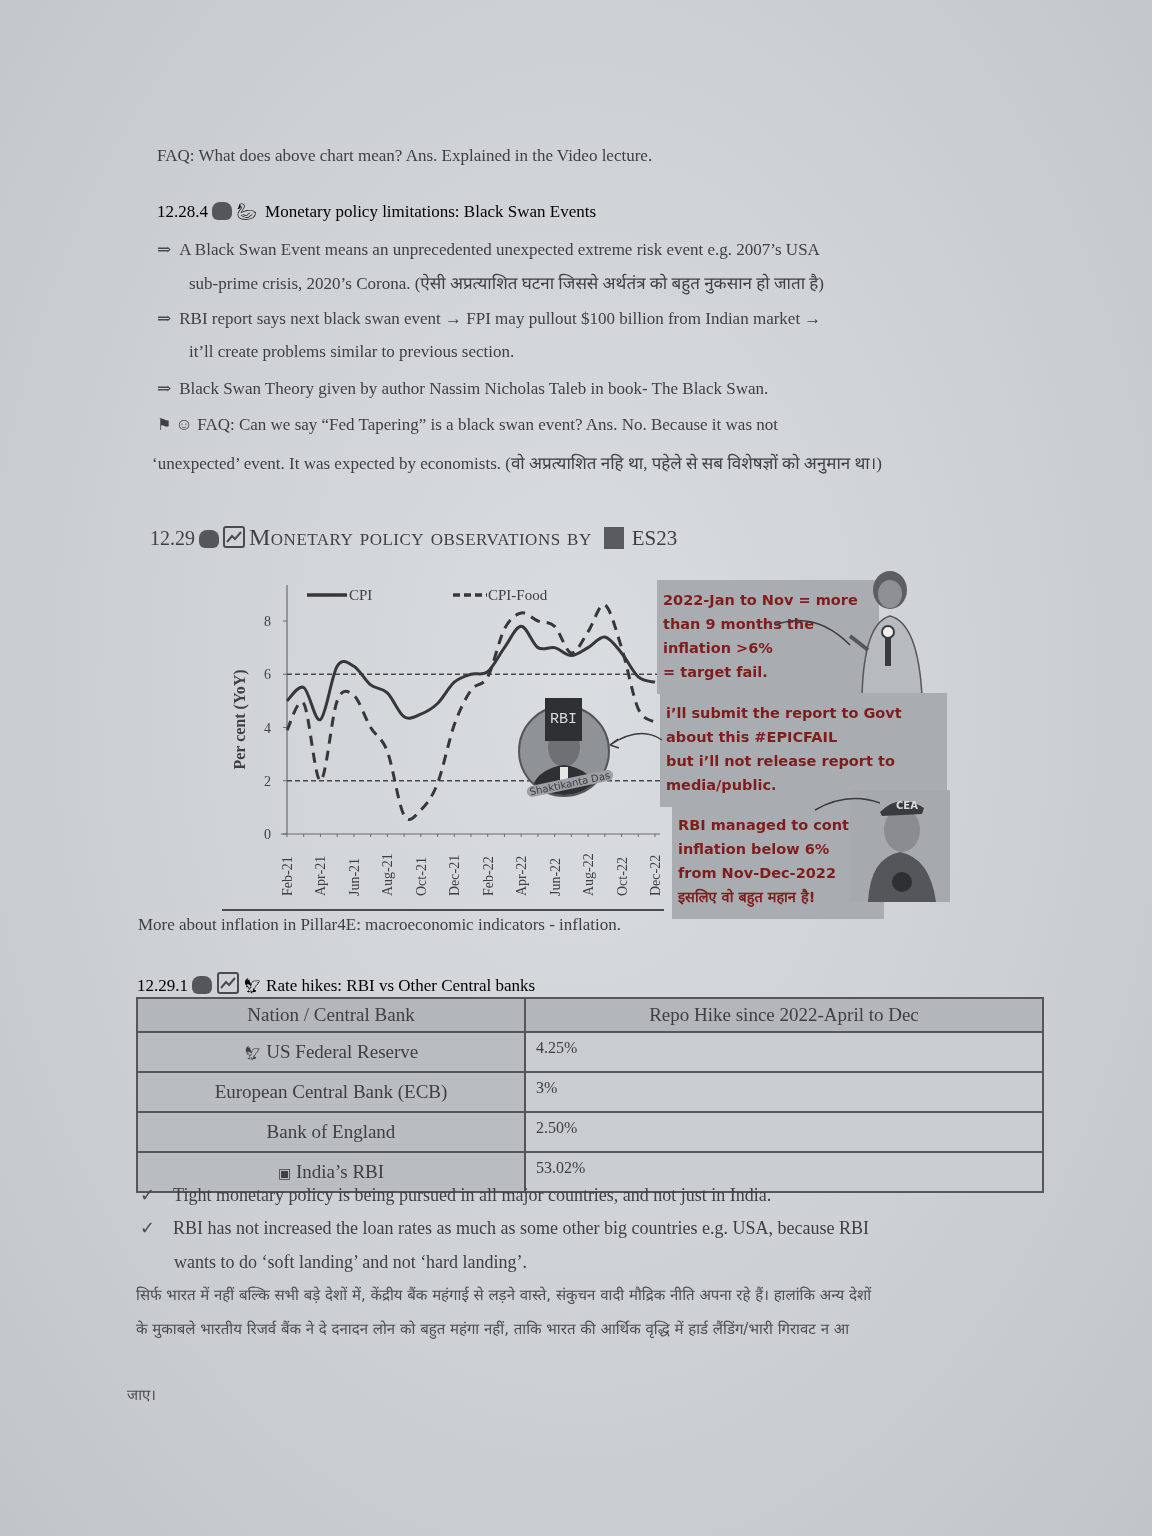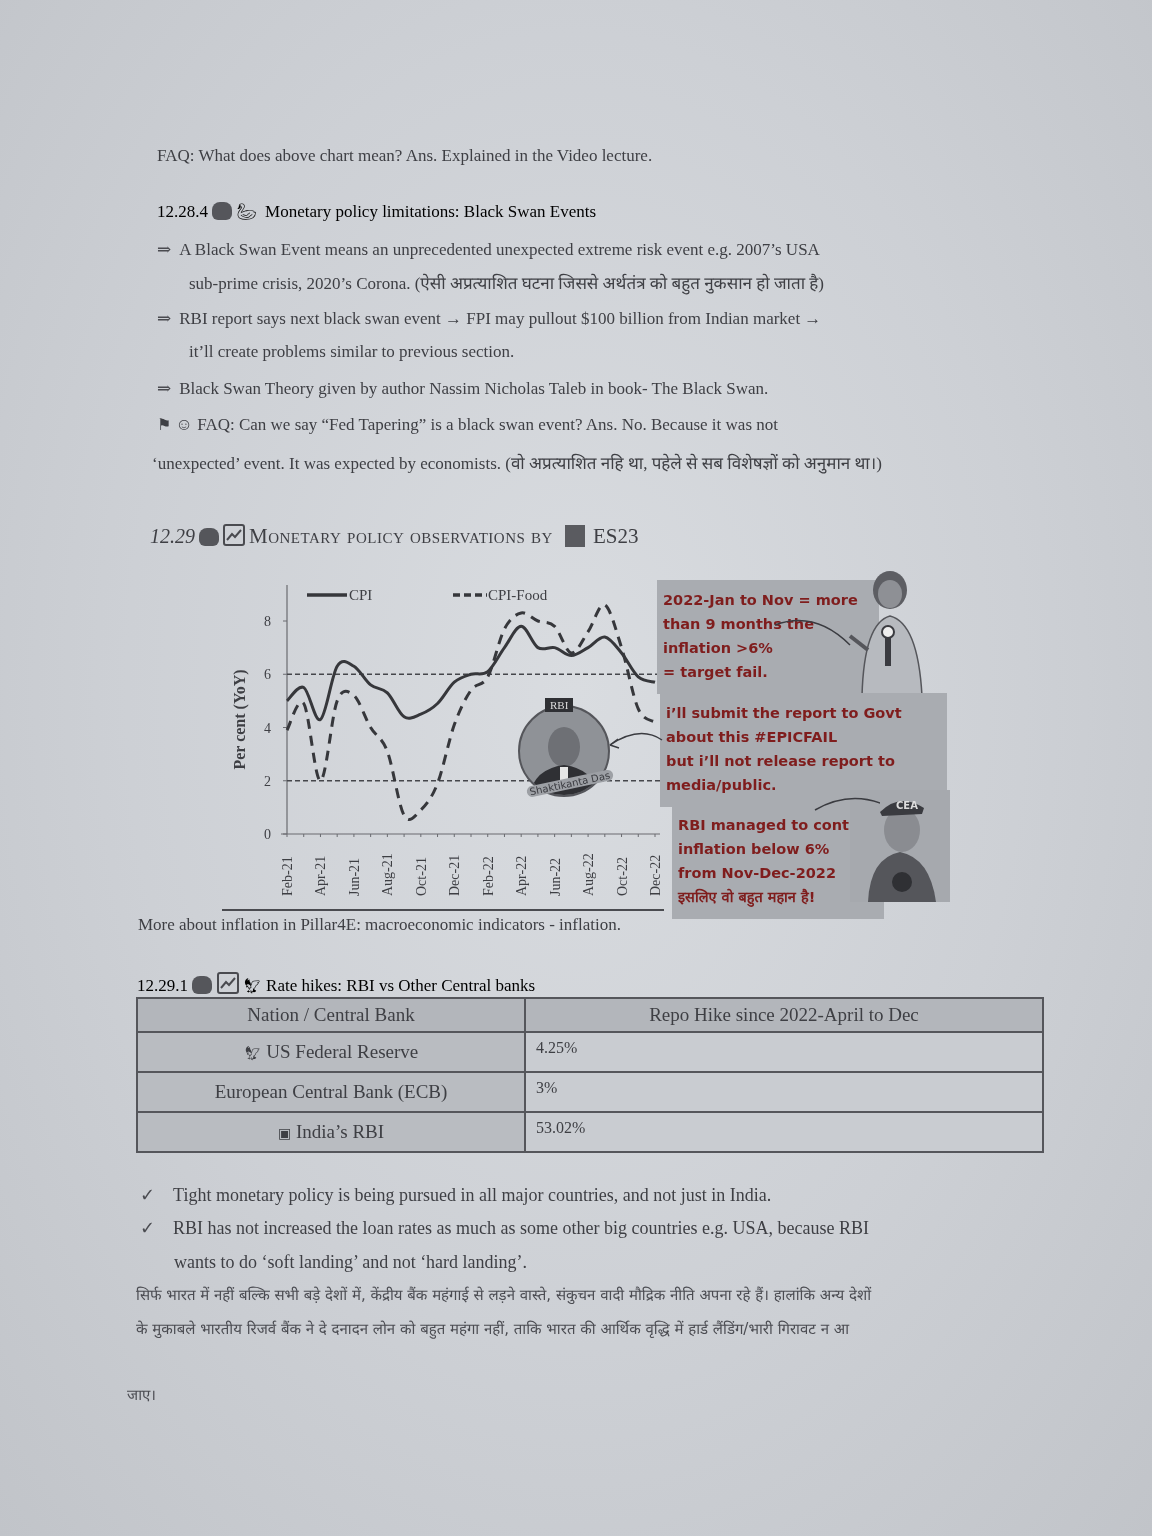--- a/index.html
+++ b/index.html
@@ -6,21 +6,21 @@
   body {
     width:1152px; height:1536px; overflow:hidden;
     background: radial-gradient(ellipse at 50% 45%, #d9dce0 0%, #cdd0d5 55%, #c1c4c9 100%);
     font-family: "Liberation Serif", "DejaVu Serif", serif;
     color:#3e3f44;
     position:relative;
   }
   .abs { position:absolute; }
   .t { font-size:17px; white-space:nowrap; }
   .hd { font-size:17px; white-space:nowrap; color:#000000; }
-  .sc { font-variant: small-caps; letter-spacing:0.5px; font-size:21px; }
+  .sc { font-variant: small-caps; letter-spacing:0.5px; font-size:24px; }
   .ico-box { display:inline-block; width:18px; height:18px; border:2px solid #4a4b50; border-radius:3px; vertical-align:-3px; position:relative; }
   .ico-tiger { display:inline-block; width:20px; height:18px; background:#55565b; border-radius:8px 8px 6px 6px; vertical-align:-3px; }
   .arrow { color:#4a4b50; margin-right:8px; }
   .chart-wrap { position:absolute; left:225px; top:575px; width:440px; height:330px; }
   .callout { position:absolute; background:#a9acb1; color:#7f1d1d; font-family:"DejaVu Sans", sans-serif; font-weight:bold; font-size:14.5px; line-height:24px; padding:8px 6px; }
   table.rh { border-collapse:collapse; position:absolute; left:136px; top:997px; width:908px; font-size:19px; }
   table.rh td { border:2px solid #55565b; height:32px; padding:0 10px; }
   table.rh td.c1 { width:366px; text-align:center; background:#b9bcc1;margin-top:16px; }
   table.rh td.c2 { background:#c9ccd1; font-size:16px; vertical-align:top; padding-top:6px; }
   table.rh tr.head td { background:#b3b6bb; text-align:center; font-size:19px; }
@@ -54,21 +54,21 @@
 </div>
 
 <div class="abs t" style="left:157px;top:415px;">
   <span style="font-size:16px;">⚑</span>
   <span style="font-size:17px;">☺</span>
   <span>FAQ: Can we say “Fed Tapering” is a black swan event? Ans. No. Because it was not</span>
 </div>
 <div class="abs t" style="left:152px;top:451px;">‘unexpected’ event. It was expected by economists. (वो अप्रत्याशित नहि था, पहेले से सब विशेषज्ञों को अनुमान था।)</div>
 
 <div class="abs" style="left:150px;top:524px;white-space:nowrap;">
-  <span style="font-size:20px;font-style:italic;">12.29</span>
+  <span style="font-size:20px;">12.29</span>
   <span class="ico-tiger"></span>
   <span class="ico-box">
     <svg width="18" height="18" viewBox="0 0 18 18" style="position:absolute;left:0;top:0;">
         <polyline points="2,14 7,8 10,11 16,4" fill="none" stroke="#4a4b50" stroke-width="2"></polyline>
       </svg>
   </span>
   <span class="sc">Monetary policy observations by</span>
   <span style="display:inline-block;width:20px;height:22px;background:#5a5b60;margin-left:8px;vertical-align:-4px;"></span>
   <span style="font-size:21px;margin-left:4px;">ES23</span>
 </div>
@@ -177,21 +177,21 @@
   </svg>
 </div>
 
 <div class="abs" style="left:518px;top:705px;width:88px;height:88px;border-radius:50%;background:#8f9297;border:2px solid #55565b;overflow:hidden;">
   <svg width="88" height="88" viewBox="0 0 88 88">
     <ellipse cx="44" cy="40" rx="16" ry="20" fill="#6e7075"></ellipse>
     <path d="M10 88 Q14 62 44 58 Q74 62 78 88 Z" fill="#2f3034"></path>
     <rect x="40" y="60" width="8" height="20" fill="#e6e6e6"></rect>
   </svg>
 </div>
-<div class="abs" style="left:545px;top:698px;background:#2f3034;color:#ddd;font-family:Liberation Serif, serif;font-size:11px;padding:1px 5px;">RBI</div>
+<div class="abs" style="left:545px;top:698px;background:#2f3034;color:#ddd;font-family:Liberation Mono, monospace;font-size:15px;padding:13px 5px;">RBI</div>
 <div class="abs" style="left:526px;top:778px;font-family:'DejaVu Sans',sans-serif;font-size:10px;color:#3a3b40;transform:rotate(-12deg);background:#9da0a5;padding:0 3px;border-radius:6px;">Shaktikanta Das</div>
 
 <svg class="abs" style="left:600px;top:600px;" width="280" height="230">
   <path d="M10 145 Q40 125 62 140" fill="none" stroke="#3a3b40" stroke-width="1.5"></path>
   <path d="M10 145 l8 -6 M10 145 l9 3" stroke="#3a3b40" stroke-width="1.5"></path>
   <path d="M175 25 Q215 10 250 45" fill="none" stroke="#3a3b40" stroke-width="1.5"></path>
   <path d="M215 210 Q250 190 285 205" fill="none" stroke="#3a3b40" stroke-width="1.5"></path>
 </svg>
 
 <div class="abs" style="left:222px;top:909px;width:442px;height:2px;background:#4a4b50;"></div>
@@ -218,20 +218,24 @@
   </tr>
   <tr>
     <td class="c1"><span style="font-size:14px;">🦅︎</span> <span>US Federal Reserve</span></td>
     <td class="c2">4.25%</td>
   </tr>
   <tr>
     <td class="c1">European Central Bank (ECB)</td>
     <td class="c2">3%</td>
   </tr>
   <tr>
+    <td class="c1">Bank of England</td>
+    <td class="c2">2.50%</td>
+  </tr>
+  <tr>
     <td class="c1"><span style="font-size:14px;">▣</span> <span>India’s RBI</span></td>
     <td class="c2">53.02%</td>
   </tr>
 </tbody>
   </table>
 
 <div class="abs t" style="left:140px;top:1184px;font-size:18px;">
   <span class="check">✓</span><span>Tight monetary policy is being pursued in all major countries, and not just in India.</span>
 </div>
 <div class="abs t" style="left:140px;top:1217px;font-size:18px;">

